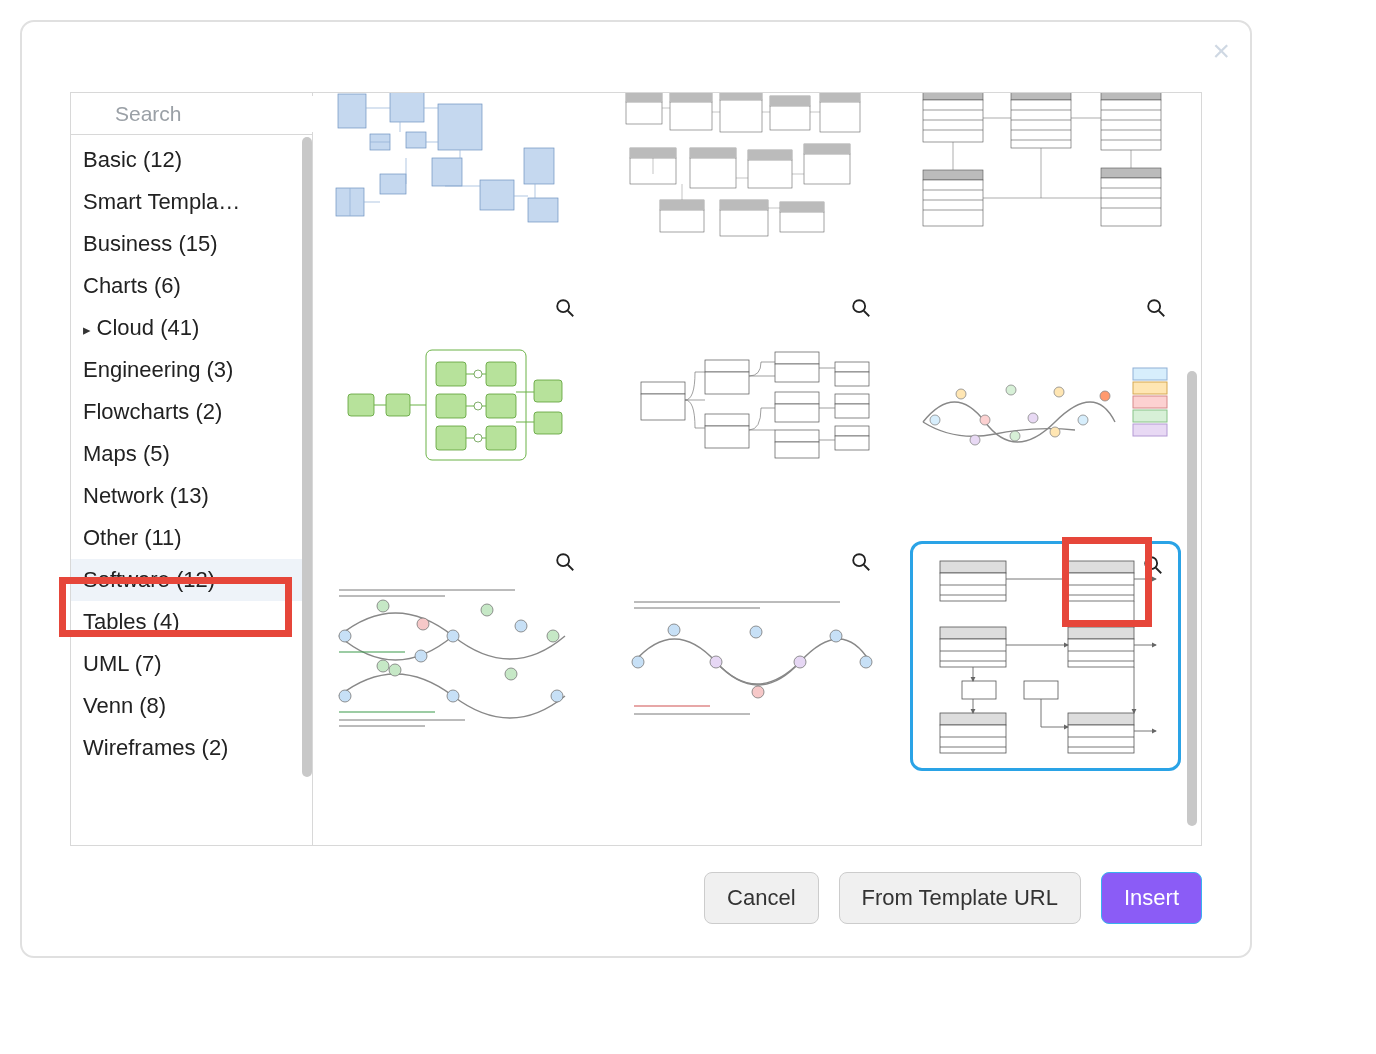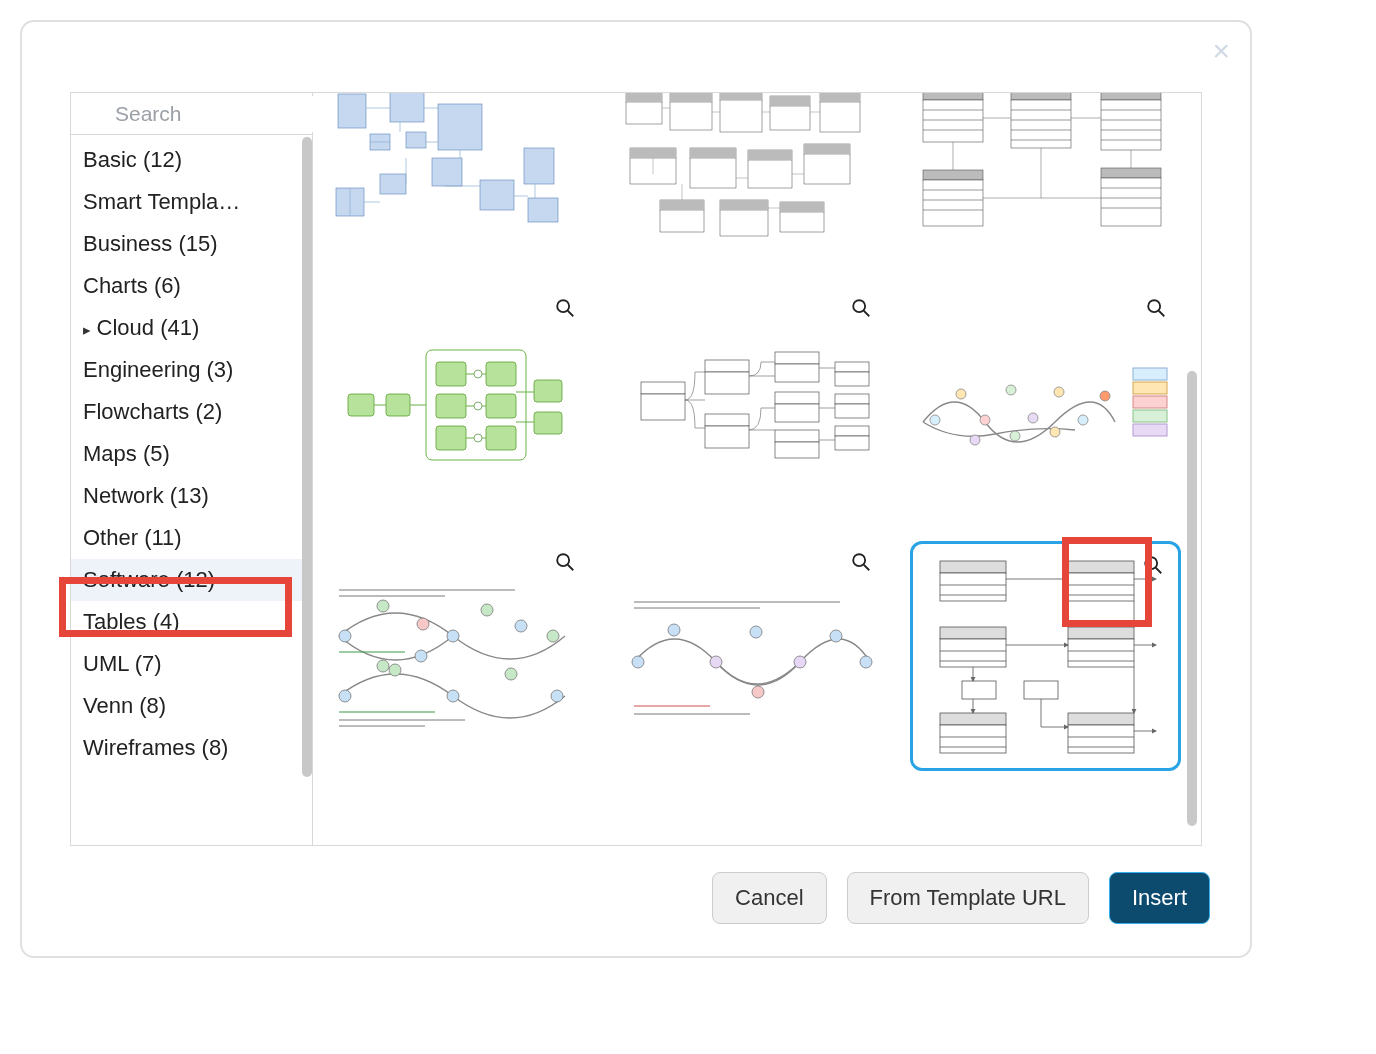--- a/index.html
+++ b/index.html
@@ -138,34 +138,34 @@
     border: 3px solid #2aa3e6;
     border-radius: 12px;
   }
 
   svg { display: block; }
   .mag { cursor: pointer; }
 
   
   .buttons {
     position: absolute;
-    right: 40px; bottom: 32px;
+    right: 48px; bottom: 32px;
     display: flex; gap: 20px; justify-content: flex-end;
   }
   .btn {
     font-size: 22px;
     padding: 12px 22px;
     border-radius: 8px;
     cursor: pointer;
     border: 1px solid #ccc;
     background: #f0f0f0;
     color: #333;
   }
   .btn.primary {
-    background: #0c4a6e;
+    background: #8b5cf6;
     border-color: #39b0ee;
     color: #fff;
   }
 
   
 
 </style>
 </head>
 <body>
 
@@ -193,21 +193,21 @@
         <div class="cat-item expandable">Cloud (41)</div>
         <div class="cat-item">Engineering (3)</div>
         <div class="cat-item">Flowcharts (2)</div>
         <div class="cat-item">Maps (5)</div>
         <div class="cat-item">Network (13)</div>
         <div class="cat-item">Other (11)</div>
         <div class="cat-item selected">Software (12)</div>
         <div class="cat-item">Tables (4)</div>
         <div class="cat-item">UML (7)</div>
         <div class="cat-item">Venn (8)</div>
-        <div class="cat-item">Wireframes (8)</div>
+        <div class="cat-item">Wireframes (2)</div>
       </div>
       <div class="sidebar-scrollbar"></div>
     </div>
 
     <div class="gallery">
       <div class="grid">
 
         <div class="tile" style="height:180px">
           <svg width="250" height="170" viewBox="0 0 250 170">
             <g fill="#c5d8ef" stroke="#6e93c1" stroke-width="0.7">

